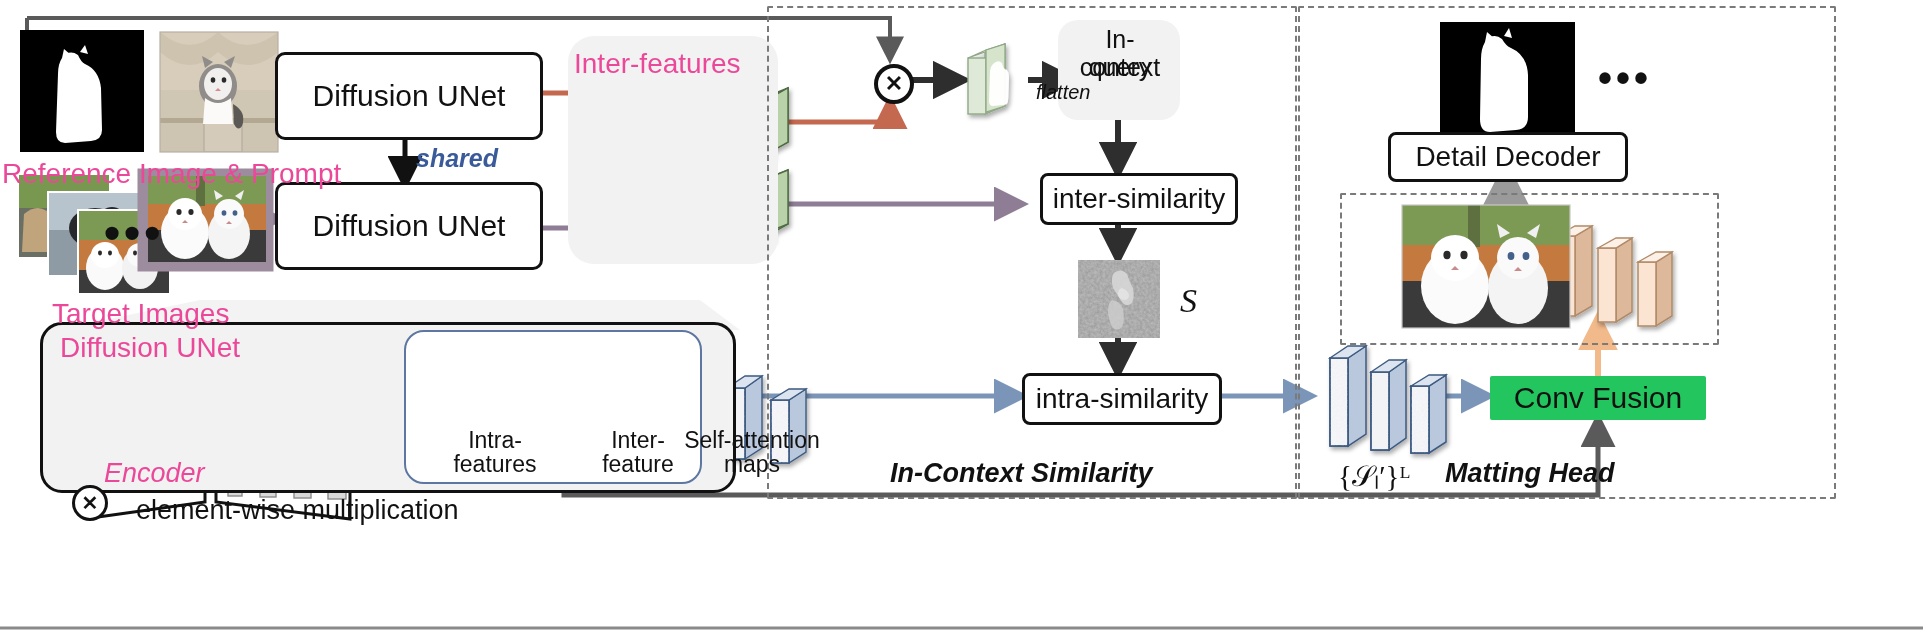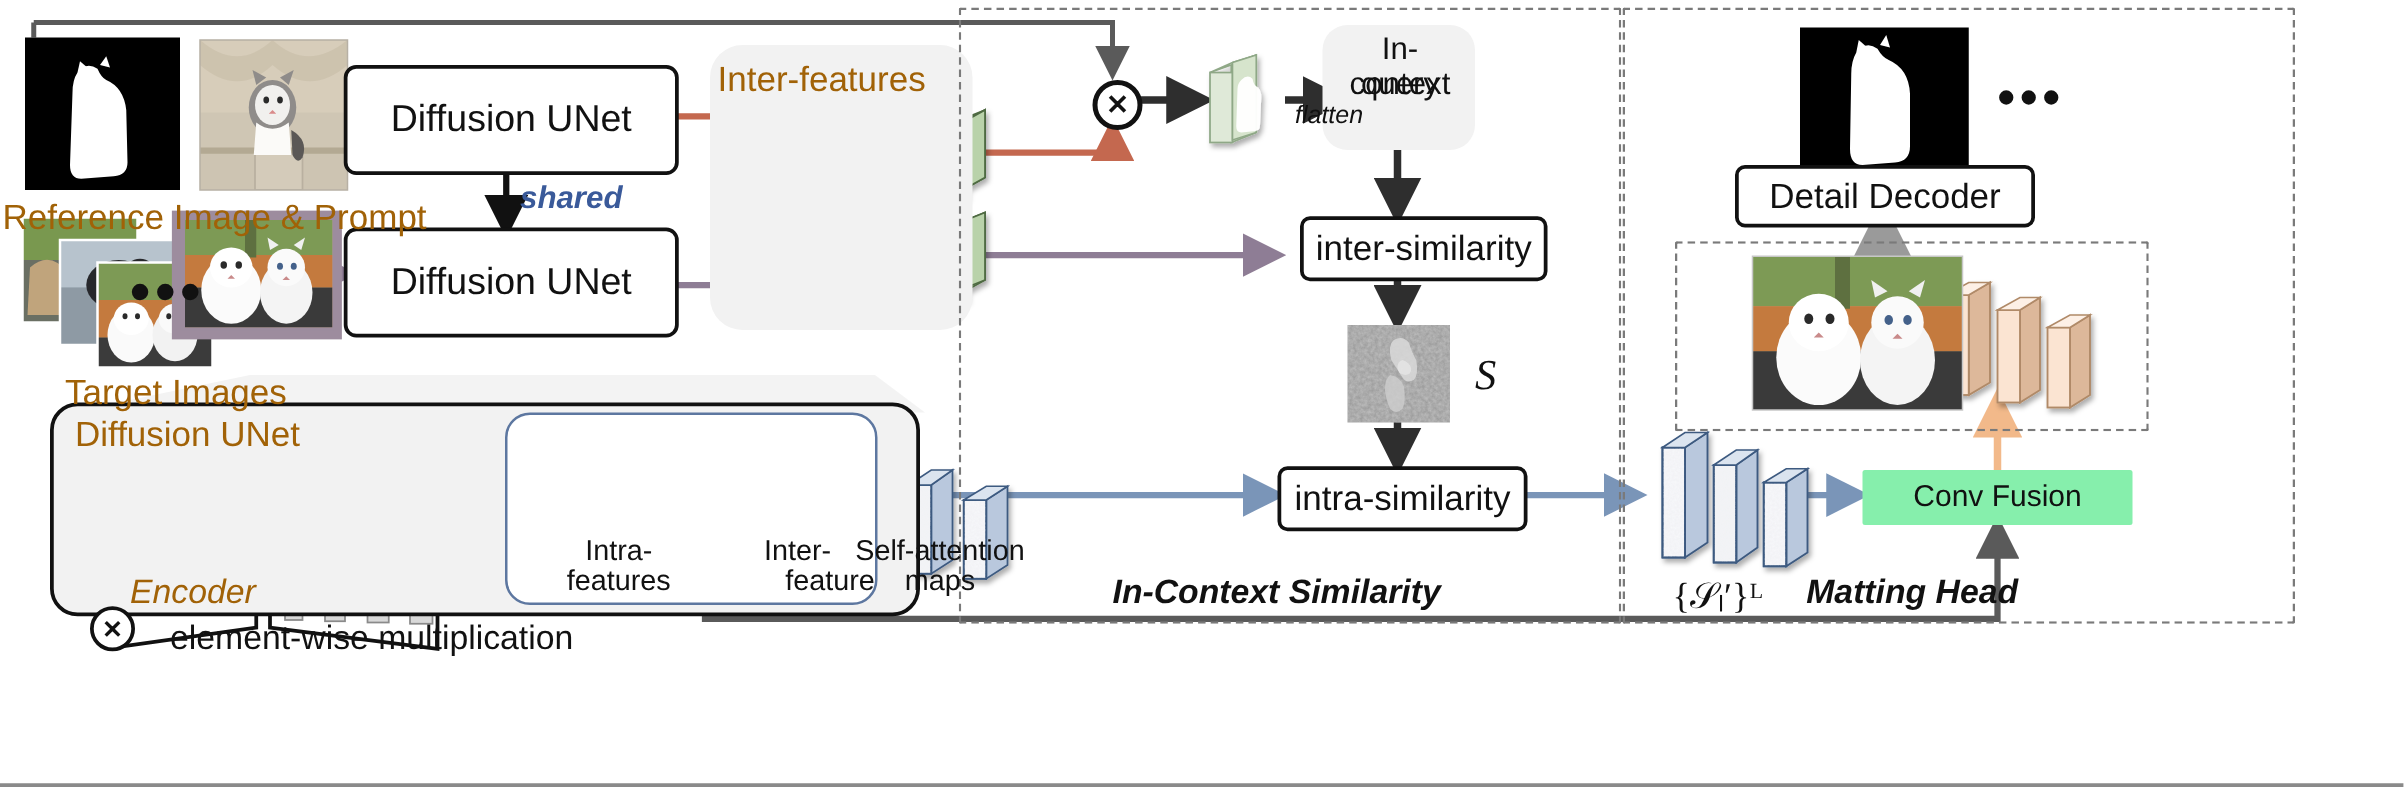--- a/index.html
+++ b/index.html
@@ -50,21 +50,21 @@
     font-size:46px;
     font-weight:bold;
     letter-spacing:4px;
     color:#111;
     line-height:1;
   }
 
   .caption{
     position:absolute;
     font-size:28px;
-    color:#a16207;
+    color:#ec4899;
     white-space:nowrap;
   }
   .shared-lbl{
     position:absolute;
     font-size:25px;
     font-style:italic;
     font-weight:bold;
     color:#3a5a9a;
   }
   .flatten-lbl{
@@ -97,24 +97,24 @@
   .circX{
     position:absolute;
     border:4px solid #111;
     border-radius:50%;
     background:#fff;
     display:flex;align-items:center;justify-content:center;
     font-size:22px;font-weight:bold;color:#111;
   }
   .convfusion{
     position:absolute;
-    background:#86efac;
+    background:#22c55e;
     border-radius:2px;
     display:flex;align-items:center;justify-content:center;
-    font-size:24px;color:#111;
+    font-size:30px;color:#111;
   }
   svg.overlay{position:absolute;left:0;top:0;width:1923px;height:633px;pointer-events:none;}
 </style>
 </head>
 <body>
 
 <div id="stage">
 
   <svg class="overlay" viewBox="0 0 1923 633">
     <defs>
@@ -582,21 +582,21 @@
   <div class="dots" style="left:1598px;top:58px;font-size:40px;">•••</div>
 
   <div class="caption" style="left:60px;top:332px;font-size:28px;">Diffusion UNet</div>
 
   <div class="caption" style="left:104px;top:458px;font-size:27px;font-style:italic;">Encoder</div>
 
   <div class="tinylbl" style="left:430px;top:428px;width:130px;">Intra-</div>
   <div class="tinylbl" style="left:430px;top:452px;width:130px;">features</div>
 
   <div class="tinylbl" style="left:578px;top:428px;width:120px;">Inter-</div>
-  <div class="tinylbl" style="left:604px;top:452px;width:120px;">feature</div>
+  <div class="tinylbl" style="left:578px;top:452px;width:120px;">feature</div>
 
   <div class="tinylbl" style="left:672px;top:428px;width:160px;">Self-attention</div>
   <div class="tinylbl" style="left:672px;top:452px;width:160px;">maps</div>
 
   <div class="circX" style="left:72px;top:485px;width:30px;height:30px;border-width:3px;font-size:20px;">✕</div>
   <div class="legend" style="left:116px;top:495px;margin-left:20px;">element-wise multiplication</div>
 
 </div>
 
 </body></html>

